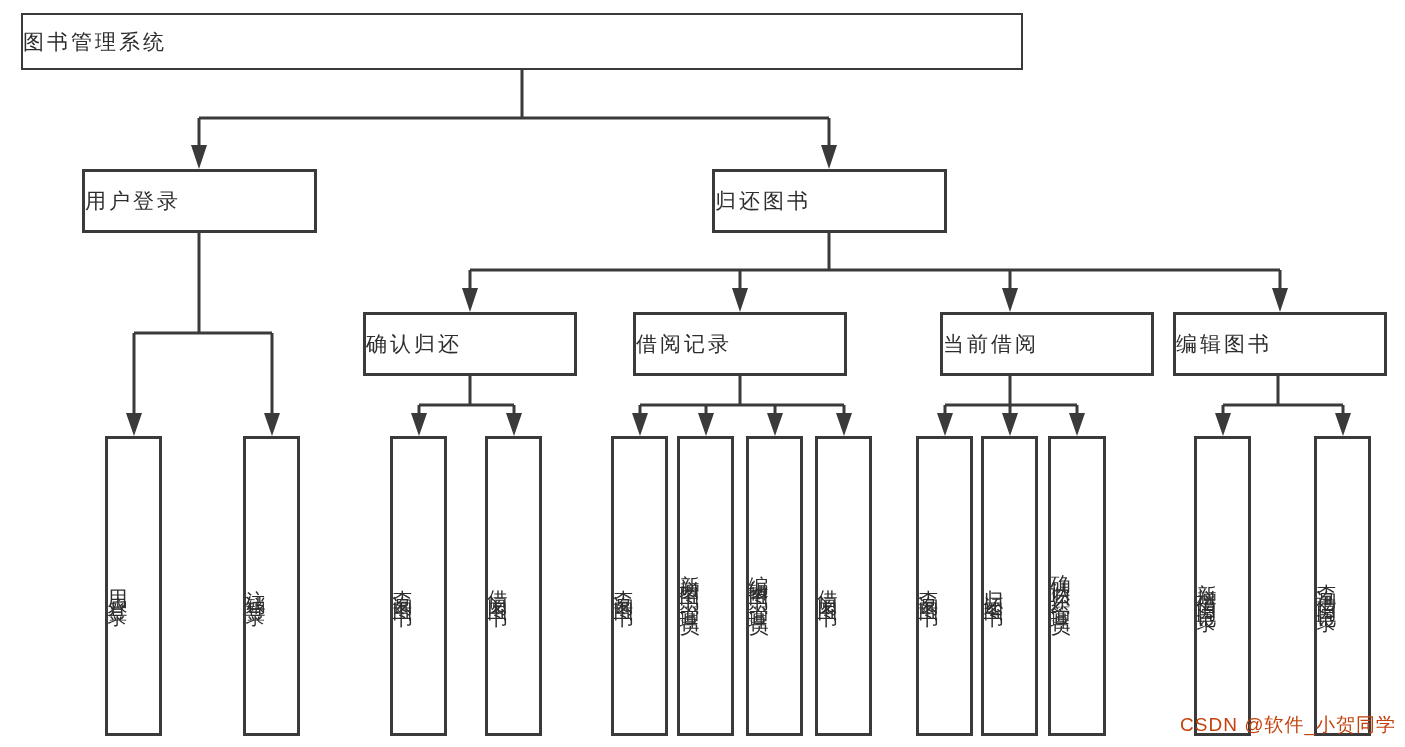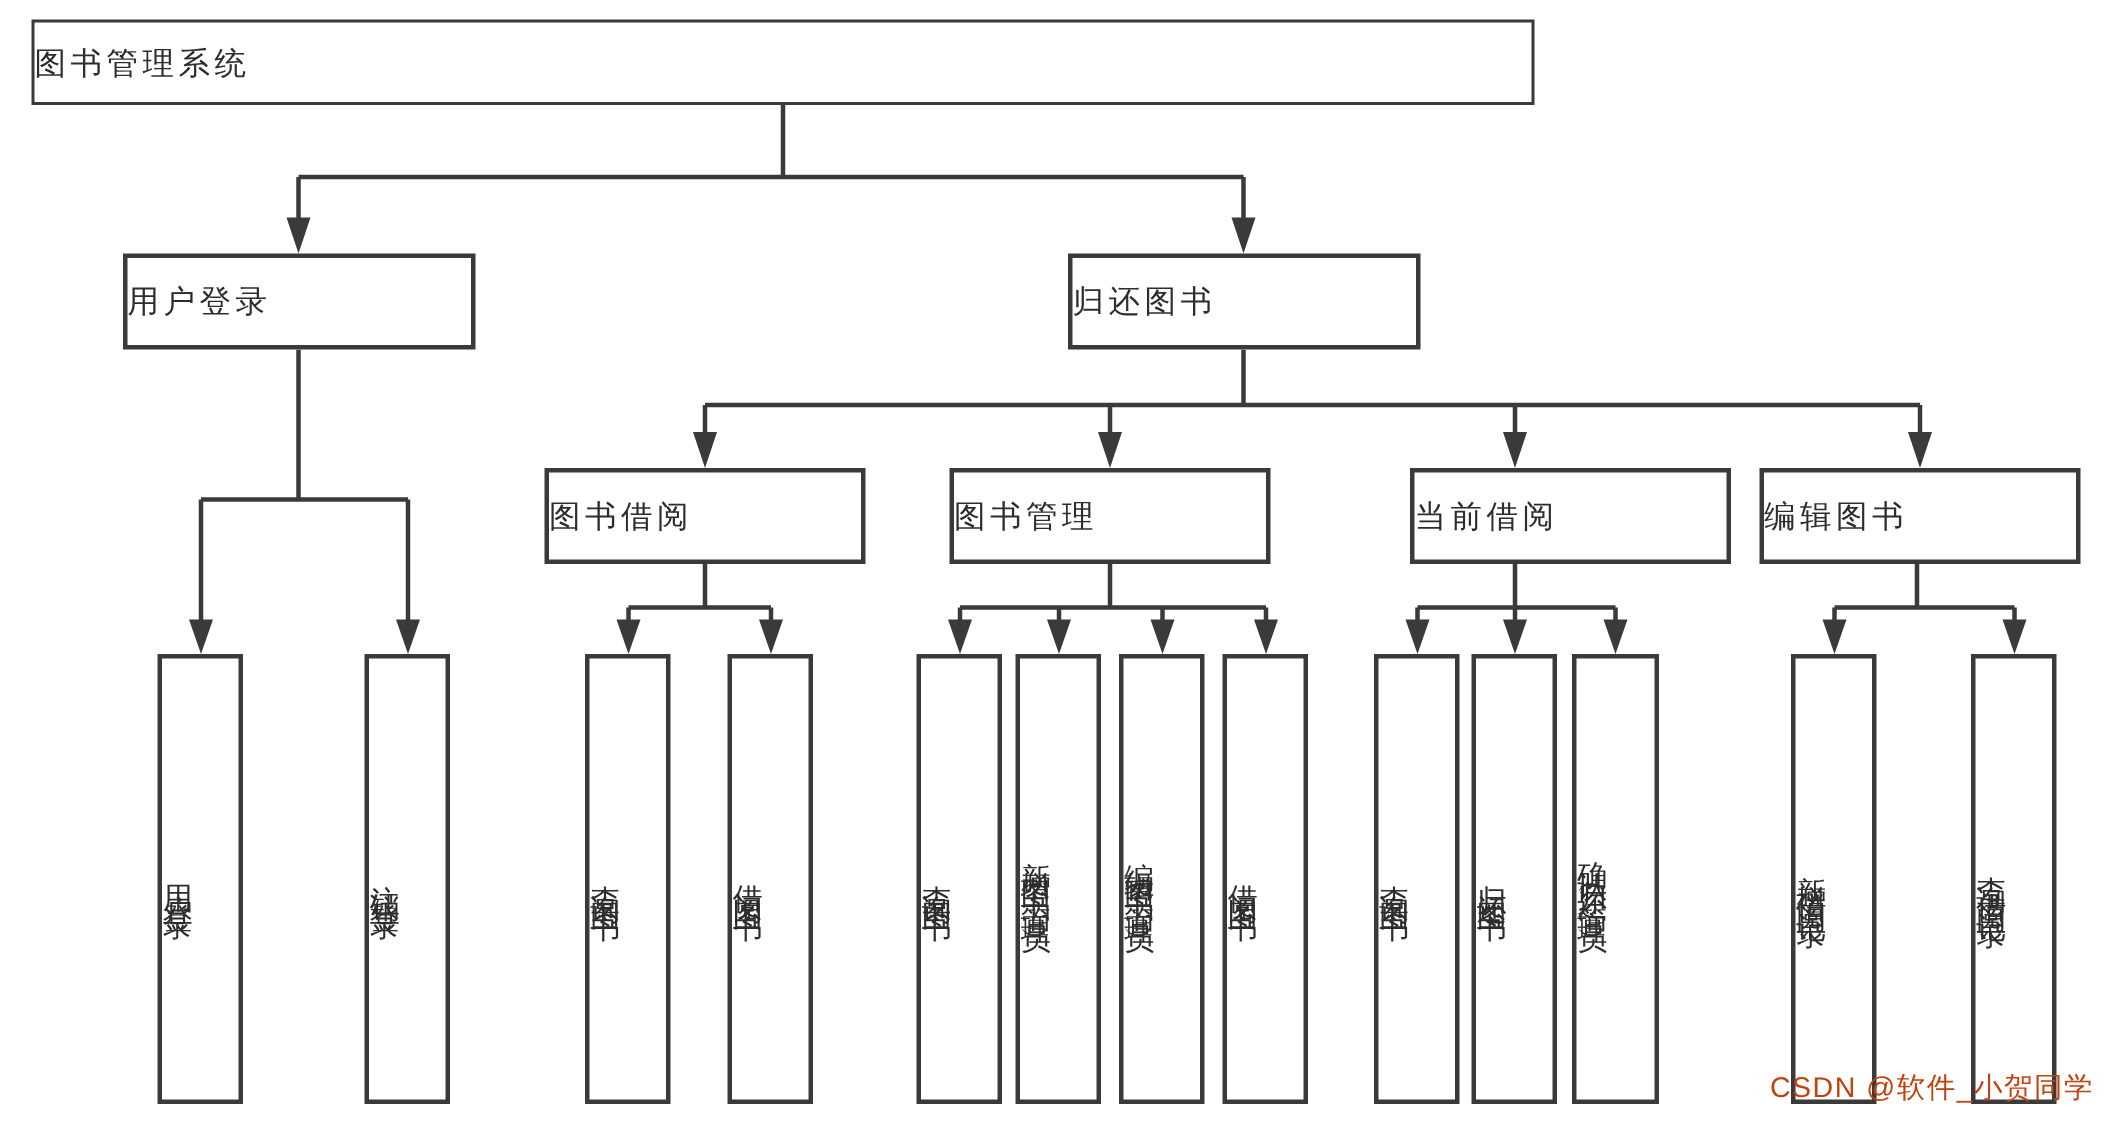--- a/index.html
+++ b/index.html
@@ -79,24 +79,24 @@
   </div>
 
   <div class="node h" style="left:82px;top:169px;width:235px;height:64px">
     <span>用户登录</span>
   </div>
   <div class="node h" style="left:712px;top:169px;width:235px;height:64px">
     <span>归还图书</span>
   </div>
 
   <div class="node h" style="left:363px;top:312px;width:214px;height:64px">
-    <span>图书借阅</span>
+    <span>确认归还</span>
   </div>
   <div class="node h" style="left:633px;top:312px;width:214px;height:64px">
-    <span>图书管理</span>
+    <span>借阅记录</span>
   </div>
   <div class="node h" style="left:940px;top:312px;width:214px;height:64px">
     <span>当前借阅</span>
   </div>
   <div class="node h" style="left:1173px;top:312px;width:214px;height:64px">
     <span>编辑图书</span>
   </div>
 
   <div class="node v" style="left:105px;top:436px;width:57px;height:300px">
     <span class="label">用户登录</span>

